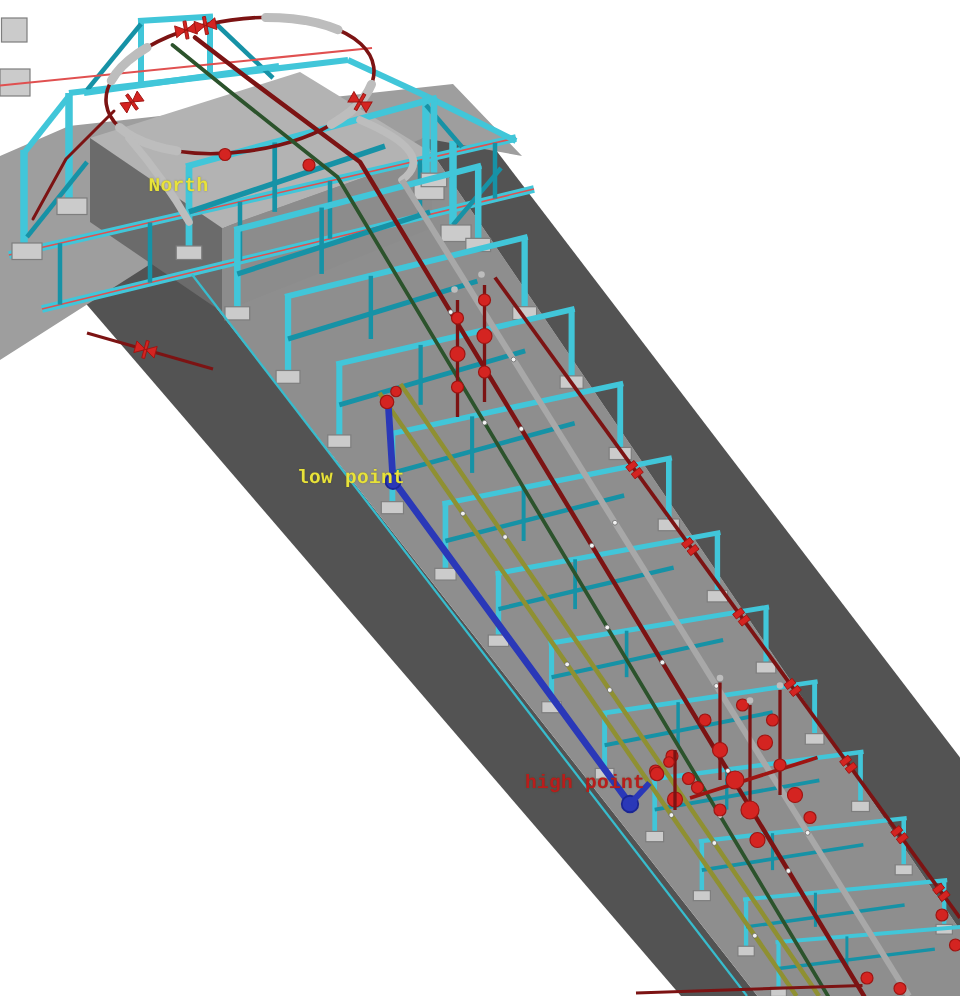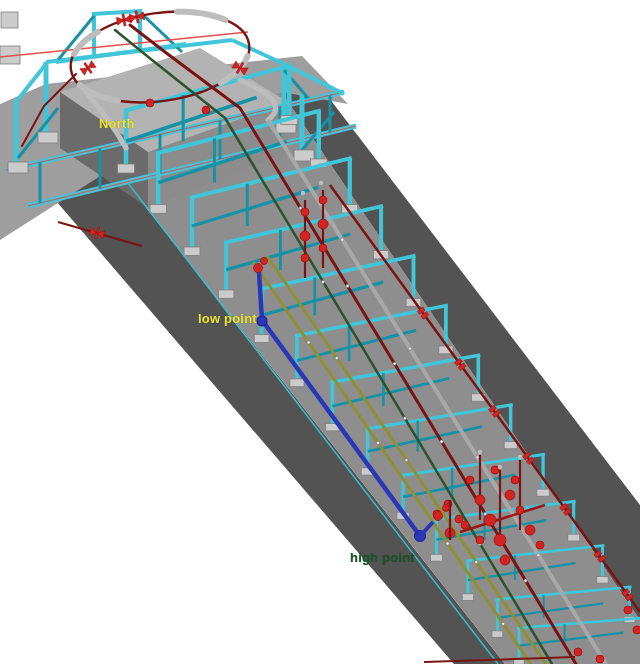--- a/index.html
+++ b/index.html
@@ -1,17 +1,17 @@
 <!DOCTYPE html>
 <html><head>
 <meta charset="utf-8">
 <style>
   html,body{margin:0;padding:0;background:#fff;}
   .stage{position:relative;width:640px;height:664px;background:#fff;overflow:hidden;
-         font-family:Liberation Sans, sans-serif;}
+         font-family:Liberation Mono, monospace;}
   .stage svg{position:absolute;left:0;top:0;}
   .lbl{position:absolute;font-weight:bold;font-size:13px;letter-spacing:.2px;
        text-shadow:0 0 1px rgba(70,70,0,.55);white-space:nowrap;}
 </style>
 </head>
 <body>
 
 <div class="stage">
   <svg id="scene" width="640" height="664" viewBox="0 0 640 664">
       <polygon points="38,180 115,168 505,664 454,664" fill="#535353"></polygon>
@@ -268,14 +268,14 @@
       <circle cx="262" cy="321" r="5" fill="#2a38b8" stroke="#1b2694" stroke-width="1.2"></circle>
       <circle cx="420" cy="536" r="5.5" fill="#2a38b8" stroke="#1b2694" stroke-width="1.2"></circle>
       <line x1="420" y1="536" x2="433" y2="522" stroke="#2a38b8" stroke-width="4" stroke-linecap="butt"></line>
       <circle cx="258" cy="268" r="4.5" fill="#d42421" stroke="#9e1512" stroke-width="0.8"></circle>
       <circle cx="264" cy="261" r="3.5" fill="#d42421" stroke="#9e1512" stroke-width="0.8"></circle>
       <circle cx="438" cy="516" r="4.5" fill="#d42421" stroke="#9e1512" stroke-width="0.8"></circle>
       <circle cx="446" cy="508" r="3.5" fill="#d42421" stroke="#9e1512" stroke-width="0.8"></circle>
     </svg>
   <div class="lbl" id="lbl-north" style="left: 99px; top: 116px; color: rgb(232, 226, 58);">North</div>
   <div class="lbl" id="lbl-low" style="left: 198px; top: 311px; color: rgb(232, 226, 58);">low point</div>
-  <div class="lbl" id="lbl-high" style="left: 350px; top: 550px; color: #14532d;">high point</div>
+  <div class="lbl" id="lbl-high" style="left: 350px; top: 514px; color: #b91c1c;">high point</div>
 </div>
 
 </body></html>

